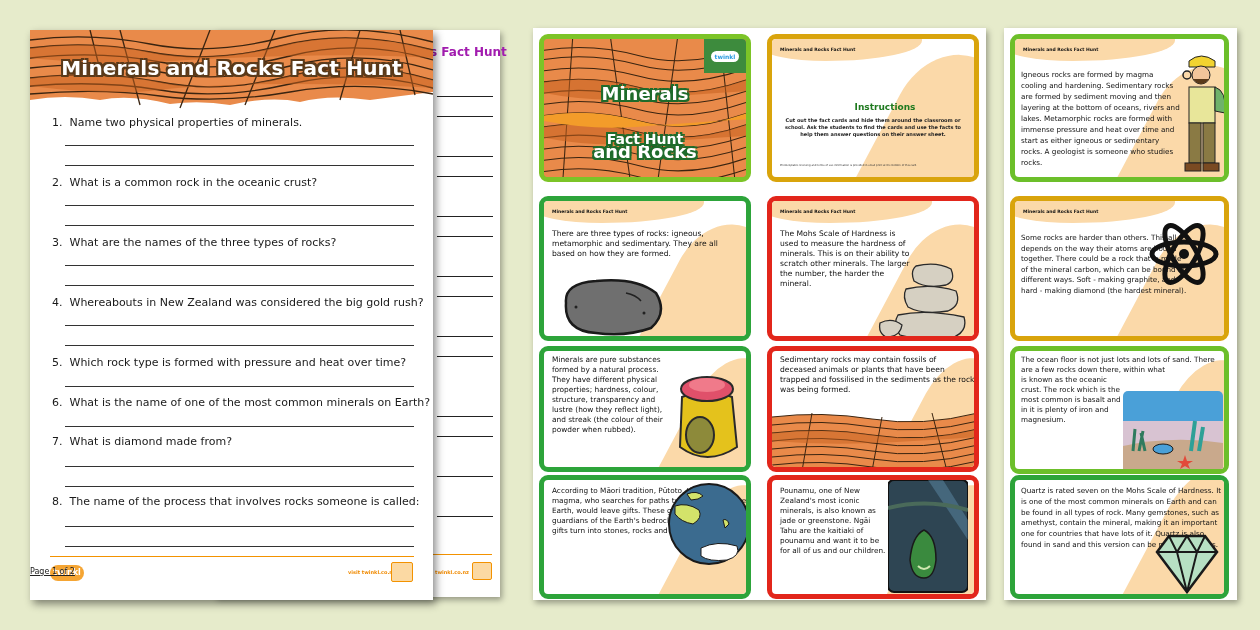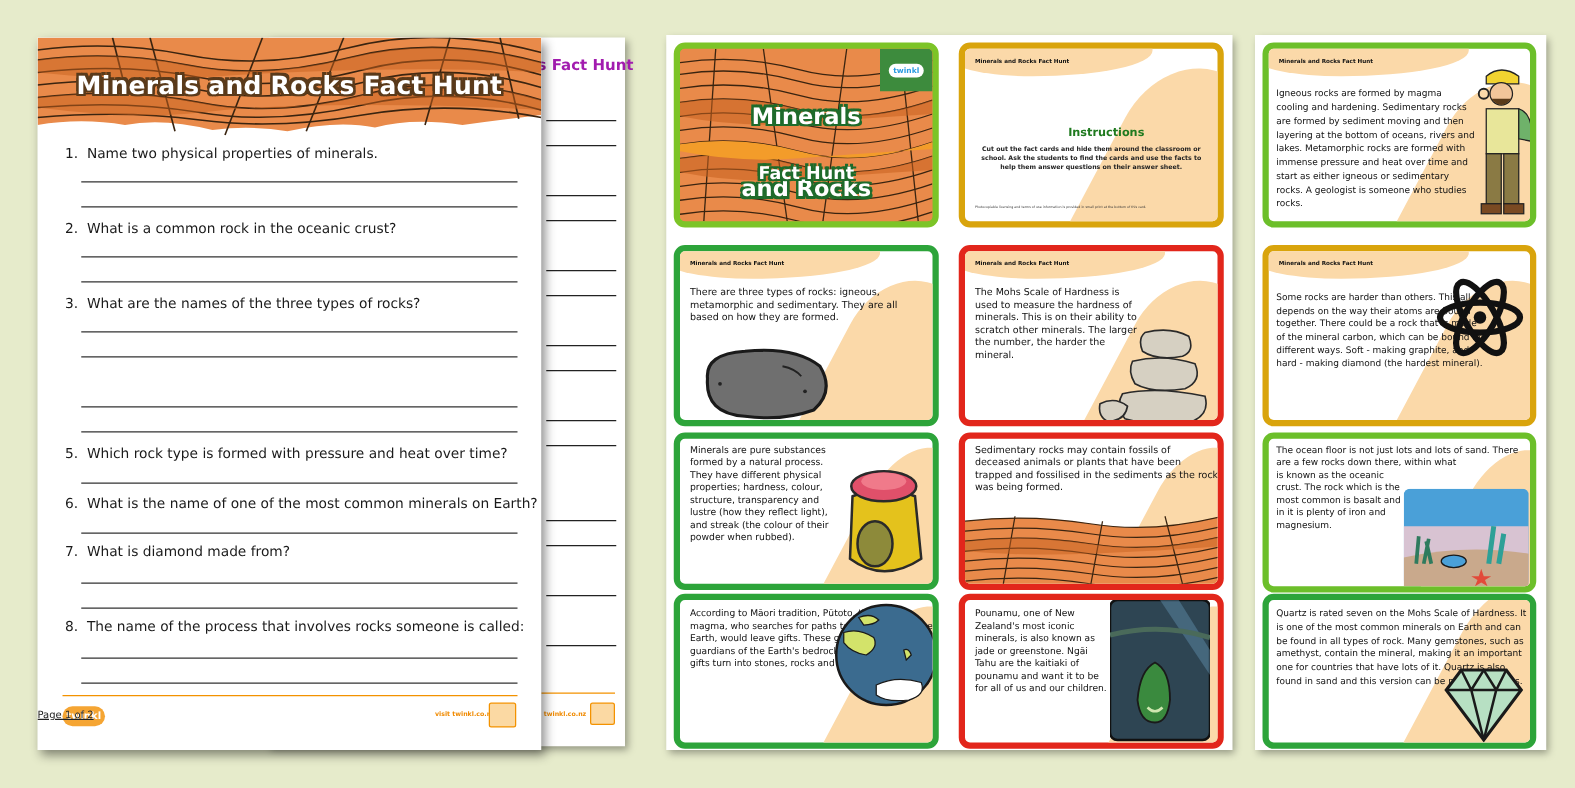--- a/index.html
+++ b/index.html
@@ -129,20 +129,21 @@
   <div class="aline" style="top:135px" data-name="answer-line"></div>
 
   <div class="q" style="top:146px" data-name="question-2"><span class="num">2.</span> <span>What is a common rock in the oceanic crust?</span></div>
   <div class="aline" style="top:175px" data-name="answer-line"></div>
   <div class="aline" style="top:195px" data-name="answer-line"></div>
 
   <div class="q" style="top:206px" data-name="question-3"><span class="num">3.</span> <span>What are the names of the three types of rocks?</span></div>
   <div class="aline" style="top:235px" data-name="answer-line"></div>
   <div class="aline" style="top:255px" data-name="answer-line"></div>
 
+  <div class="q" style="top:266px" data-name="question-4"><span class="num">4.</span> <span>Whereabouts in New Zealand was considered the big gold rush?</span></div>
   <div class="aline" style="top:295px" data-name="answer-line"></div>
   <div class="aline" style="top:315px" data-name="answer-line"></div>
 
   <div class="q" style="top:326px" data-name="question-5"><span class="num">5.</span> <span>Which rock type is formed with pressure and heat over time?</span></div>
   <div class="aline" style="top:356px" data-name="answer-line"></div>
 
   <div class="q" style="top:366px" data-name="question-6"><span class="num">6.</span> <span>What is the name of one of the most common minerals on Earth?</span></div>
   <div class="aline" style="top:396px" data-name="answer-line"></div>
 
   <div class="q" style="top:405px" data-name="question-7"><span class="num">7.</span> <span>What is diamond made from?</span></div>

